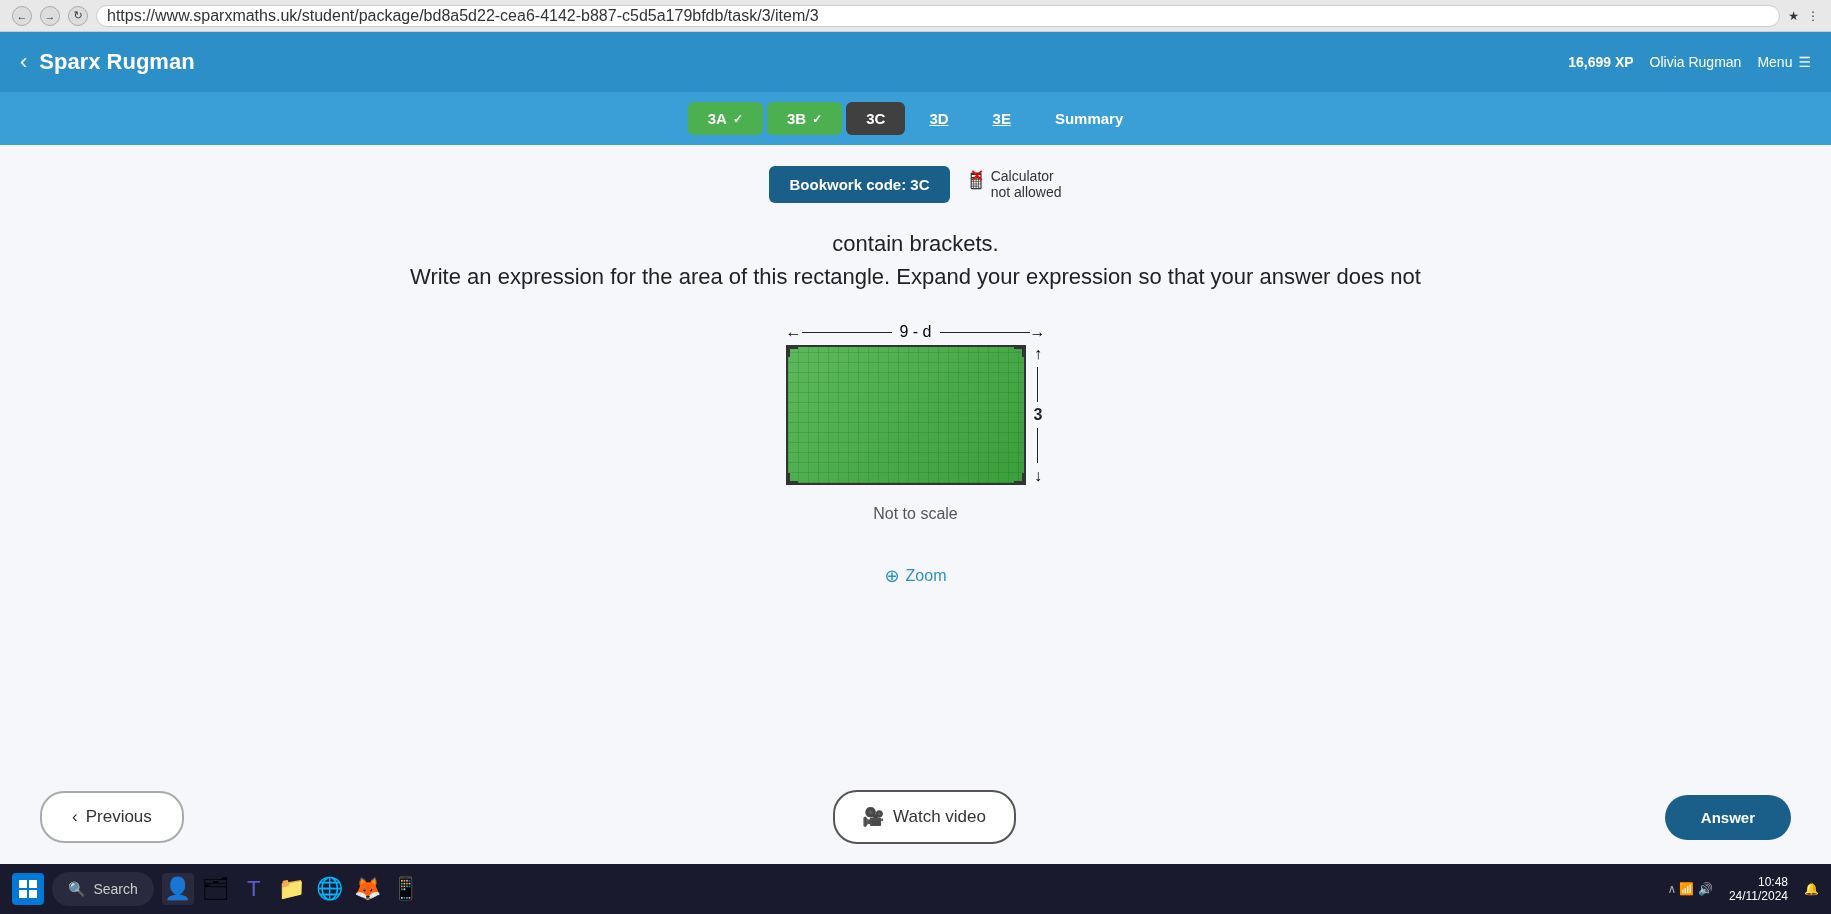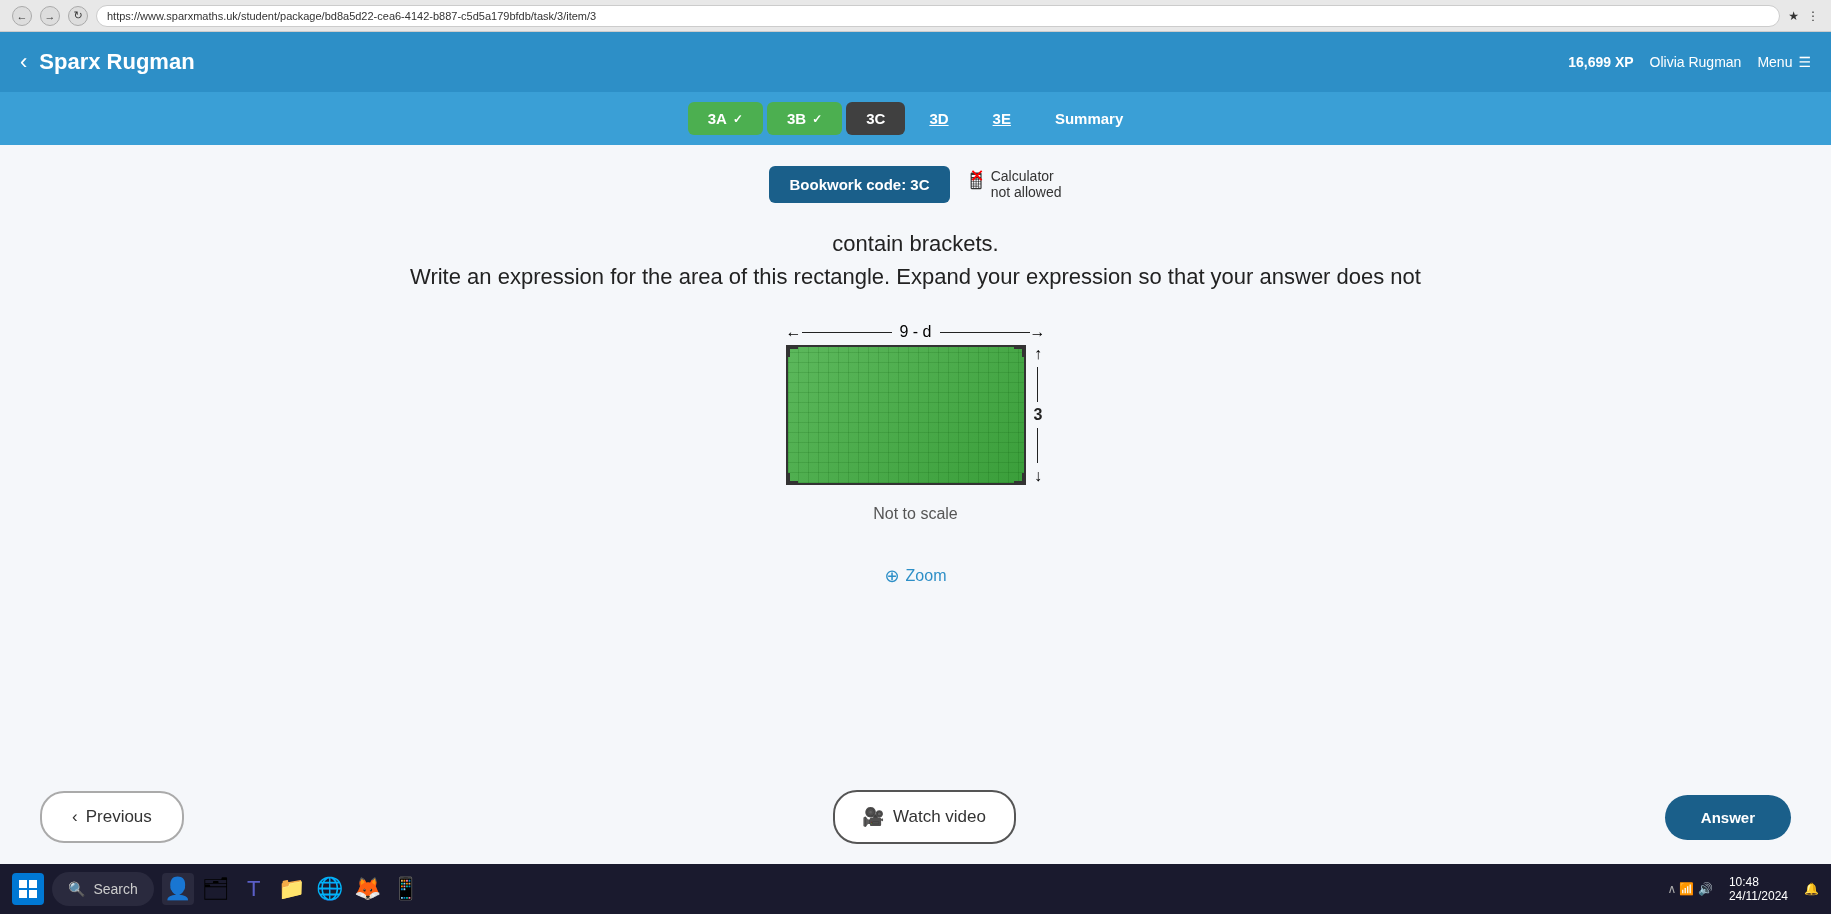--- a/index.html
+++ b/index.html
@@ -27,21 +27,21 @@
       cursor: pointer;
     }
     .address-bar {
       flex: 1;
       background: white;
       border: 1px solid #ccc;
       border-radius: 12px;
       height: 22px;
       display: flex; align-items: center;
       padding: 0 10px;
-      font-size: 11px;
+      font-size: 16px;
       color: #333;
     }
     .browser-icons {
       display: flex; gap: 8px; align-items: center;
     }
 
     
     .header {
       background: #2d8fc7;
       height: 60px;
@@ -336,20 +336,21 @@
     }
     .taskbar-right {
       margin-left: auto;
       display: flex;
       align-items: center;
       gap: 16px;
       color: white;
       font-size: 12px;
     }
     .taskbar-time {
+      text-align: right;
     }
   </style>
 </head>
 <body>
 
 <div class="browser-bar">
   <div class="browser-nav-btn">←</div>
   <div class="browser-nav-btn">→</div>
   <div class="browser-nav-btn">↻</div>
   <div class="address-bar">

